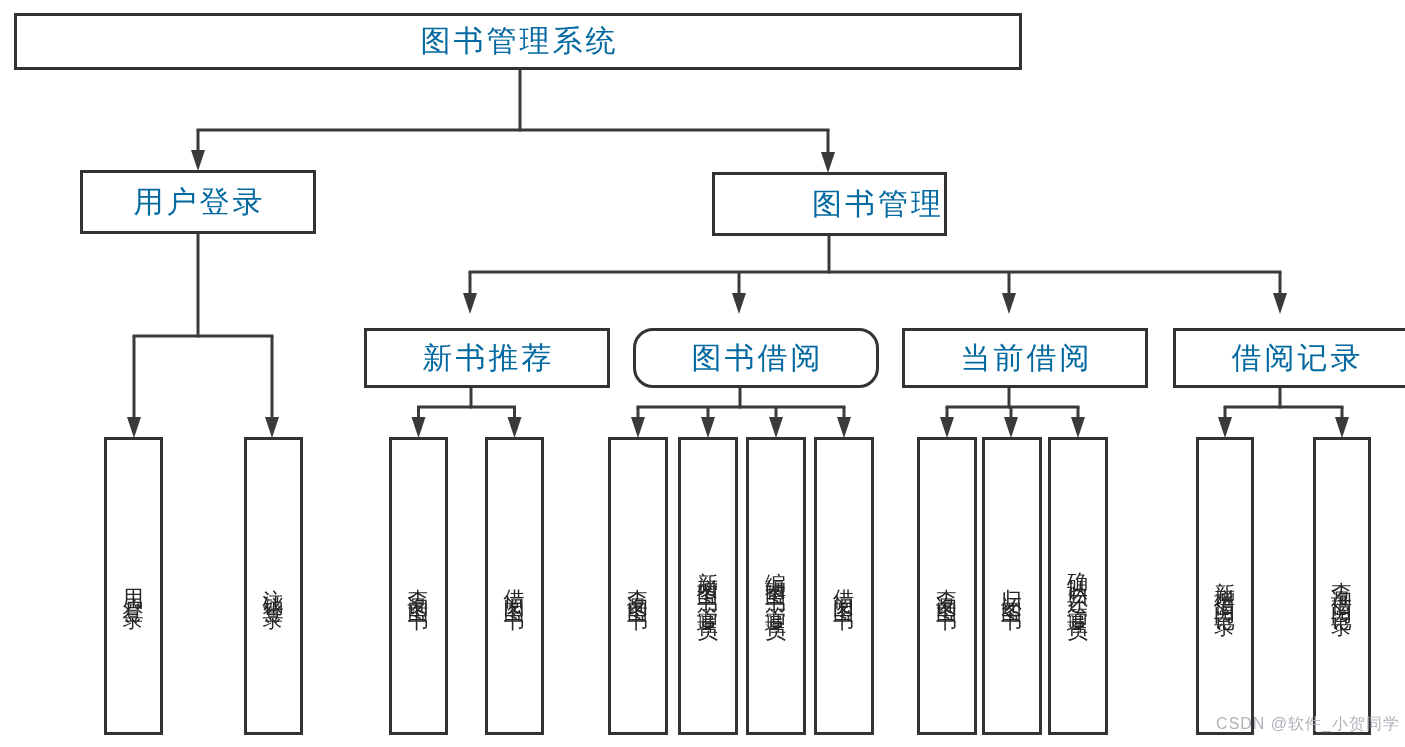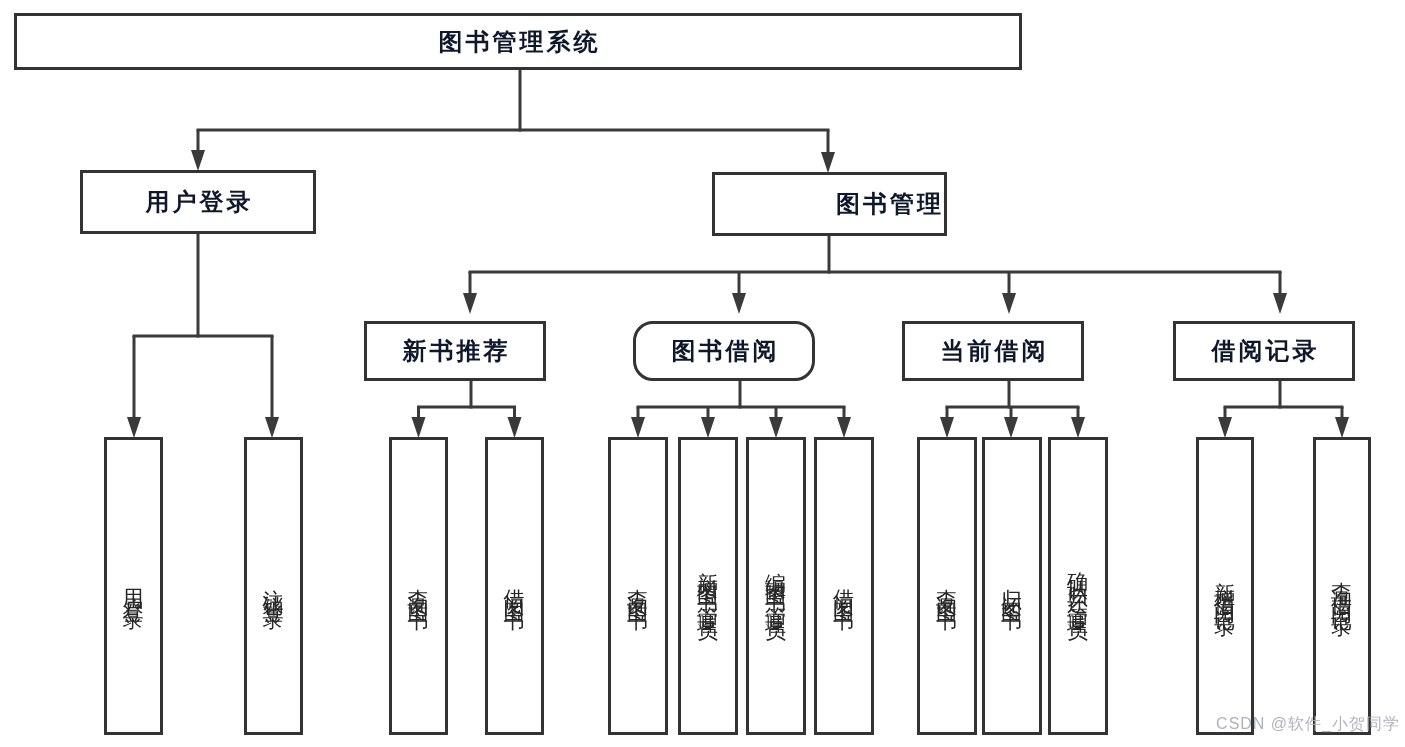--- a/index.html
+++ b/index.html
@@ -33,38 +33,37 @@
     position: absolute;
     box-sizing: border-box;
     background: #ffffff;
     border: 3px solid #333333;
     display: flex;
     align-items: center;
     justify-content: center;
     z-index: 2;
   }
   .h-label {
-    font-size: 24px;
+    font-size: 30px;
     letter-spacing: 3px;
-    color: #0f172a;
+    color: #0369a1;
     white-space: nowrap;
     text-indent: 3px; 
-    font-weight: bold;
   }
   .v-label {
     writing-mode: vertical-rl;
     font-size: 21px;
     letter-spacing: 7px;
     color: #262626;
     line-height: 1;
   }
   .root-box   { left: 14px;  top: 13px;  width: 1008px; height: 57px; }
   .l2a        { left: 80px;  top: 170px; width: 236px;  height: 64px; }
   .l2b        { left: 712px; top: 172px; width: 235px;  height: 64px; justify-content: flex-end; }
-  .l3         { top: 321px;  height: 60px; width: 182px; }
+  .l3         { top: 328px;  height: 60px; width: 246px; }
   .l3a { left: 364px; }
   .l3b { left: 633px; border-radius: 20px; }
   .l3c { left: 902px; }
   .l3d { left: 1173px; }
   .leaf { top: 437px; height: 298px; width: 59px; }
   .lf-1a { left: 104px; }
   .lf-1b { left: 244px; }
   .lf-2a { left: 389px; }
   .lf-2b { left: 485px; }
   .lf-3a { left: 608px; width: 60px; }

